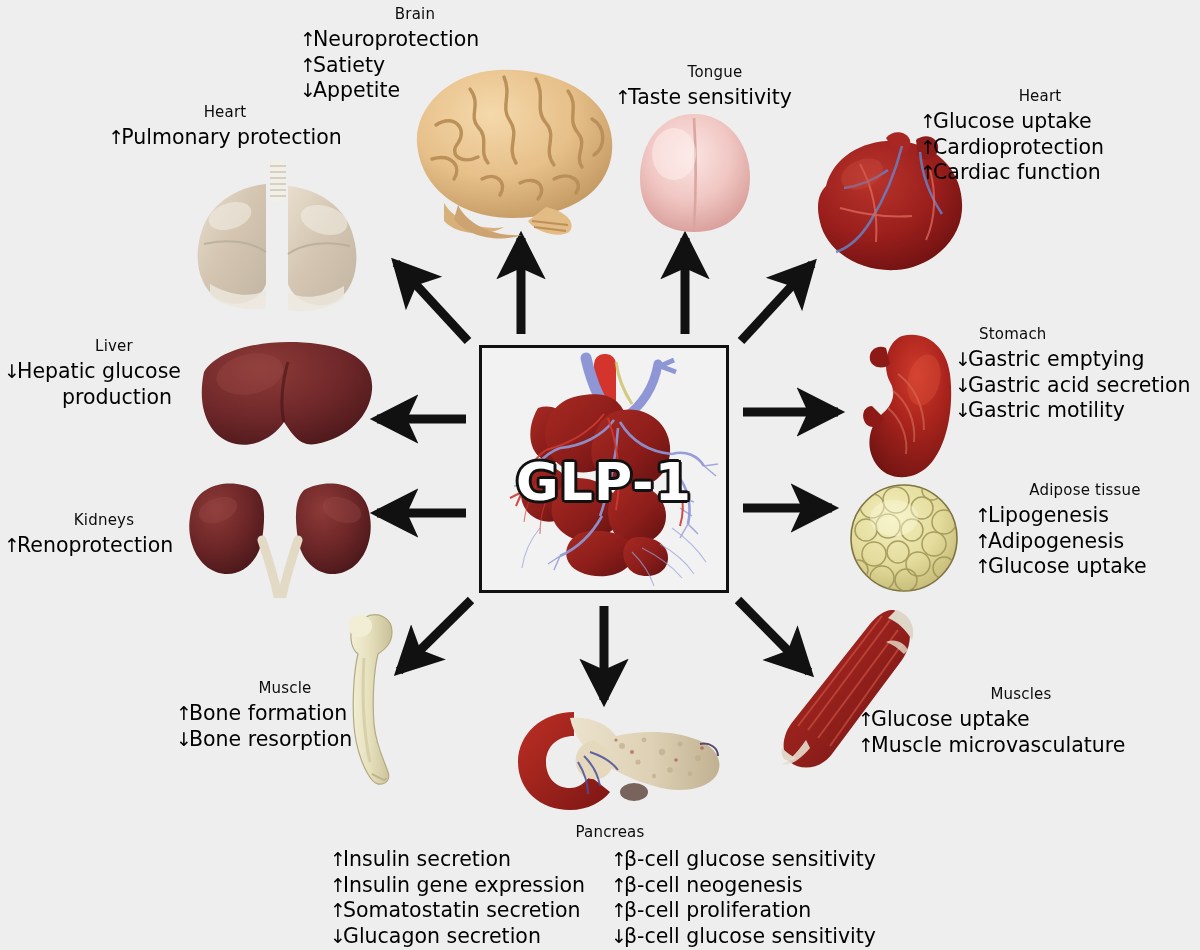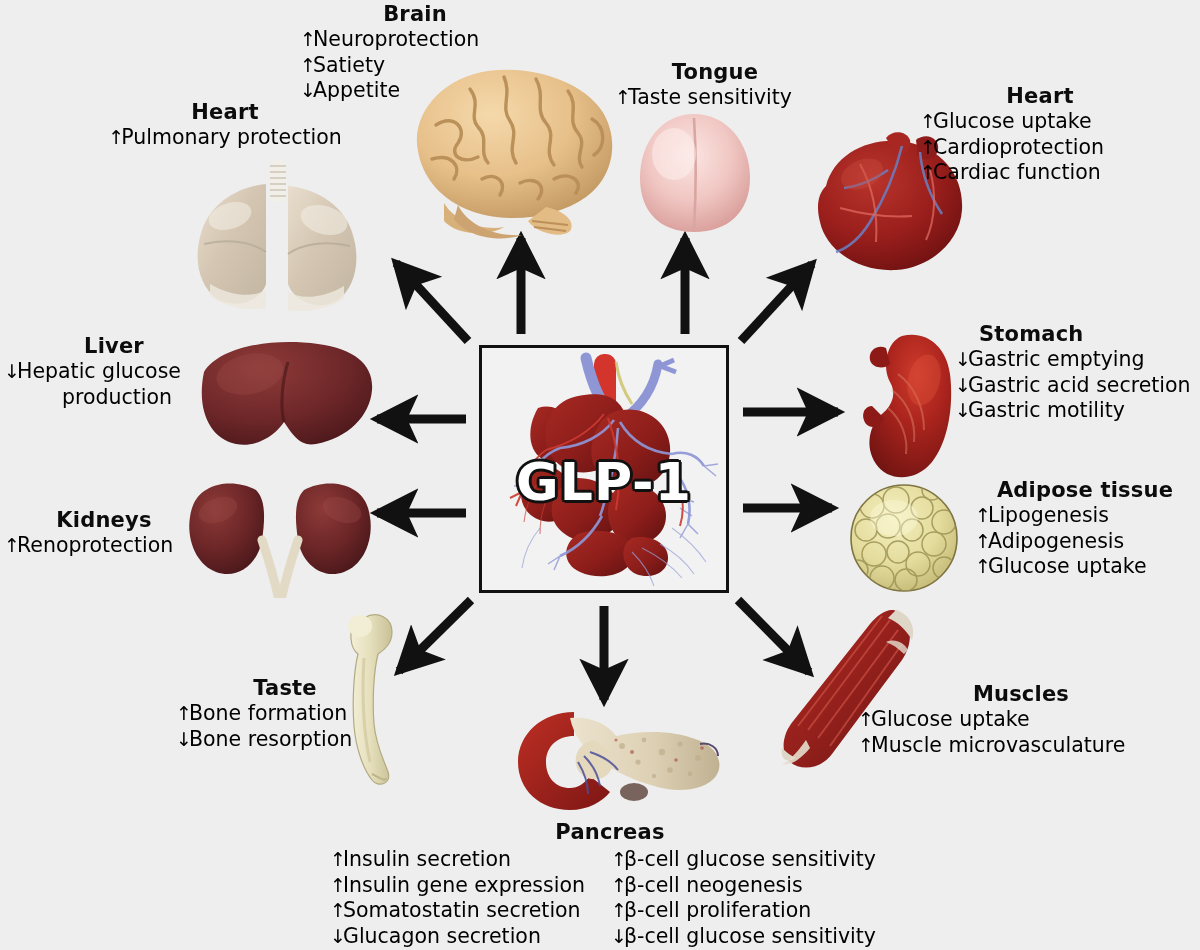--- a/index.html
+++ b/index.html
@@ -7,21 +7,21 @@
     width:1200px;height:950px;
     background:#eeeeee;
     font-family:"DejaVu Sans","Liberation Sans",sans-serif;
     color:#111111;
     overflow:hidden;
     position:relative;
   }
   #stage{position:absolute;left:0;top:0;width:1200px;height:950px;}
   .lbl{position:absolute;}
   .lbl .ttl{
-    font-weight:bold;font-size:21px;text-align:center;
+    font-weight:normal;font-size:15px;text-align:center;
     letter-spacing:.2px;line-height:25px;color:#0c0c0c;
   }
   .lbl .eff{
     font-size:20.5px;line-height:25.5px;white-space:nowrap;color:#000000;
   }
   .lbl .eff .ar{display:inline-block;width:13px;font-size:19px;}
   .two-col{display:flex;gap:26px;}
   .two-col .col{display:flex;flex-direction:column;}
   .organ{position:absolute;}
   svg.arrows{position:absolute;left:0;top:0;width:1200px;height:950px;pointer-events:none;}
@@ -480,21 +480,21 @@
     </div>
     <div class="eff">
       <span class="ar">↑</span><span>Adipogenesis</span>
     </div>
     <div class="eff">
       <span class="ar">↑</span><span>Glucose uptake</span>
     </div>
   </div>
 
   <div class="lbl" style="left:176px;top:676px;width:200px;">
-    <div class="ttl" style="text-align:center;padding-left:18px;">Taste</div>
+    <div class="ttl" style="text-align:center;padding-left:18px;">Muscle</div>
     <div class="eff">
       <span class="ar">↑</span><span>Bone formation</span>
     </div>
     <div class="eff">
       <span class="ar">↓</span><span>Bone resorption</span>
     </div>
   </div>
 
   <div class="lbl" style="left:858px;top:682px;width:290px;">
     <div class="ttl" style="text-align:center;padding-left:36px;">Muscles</div>

